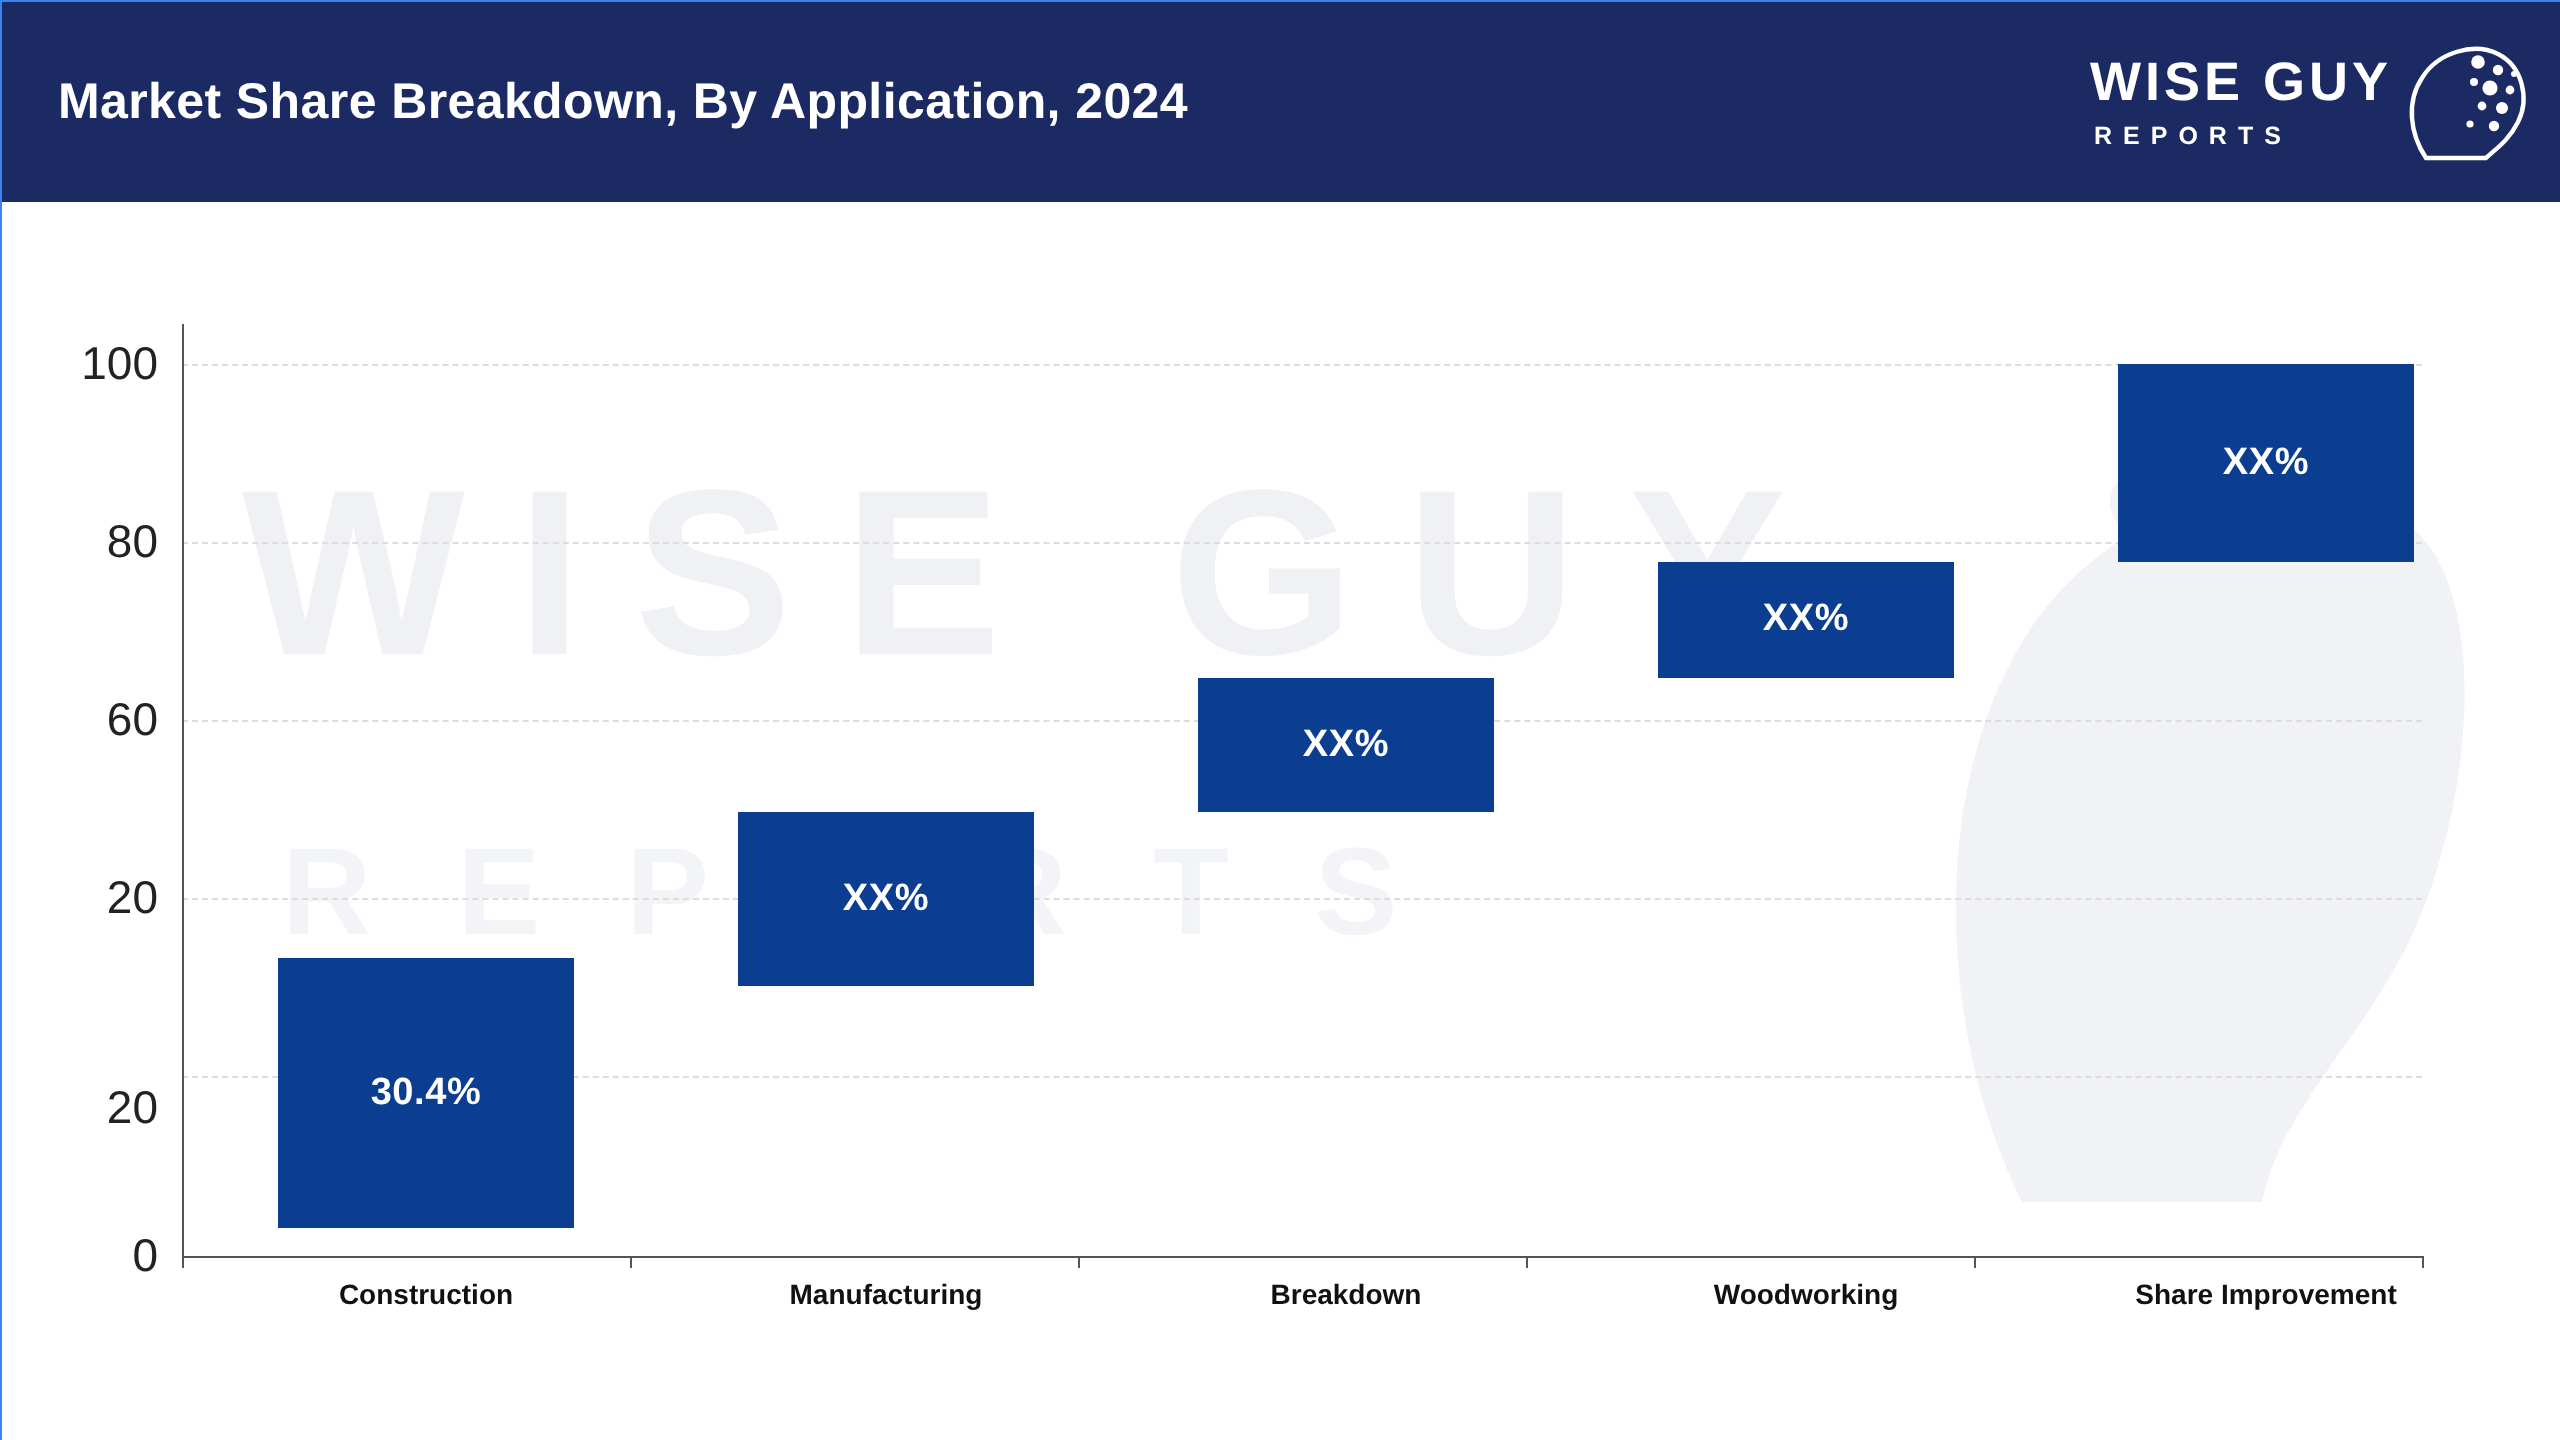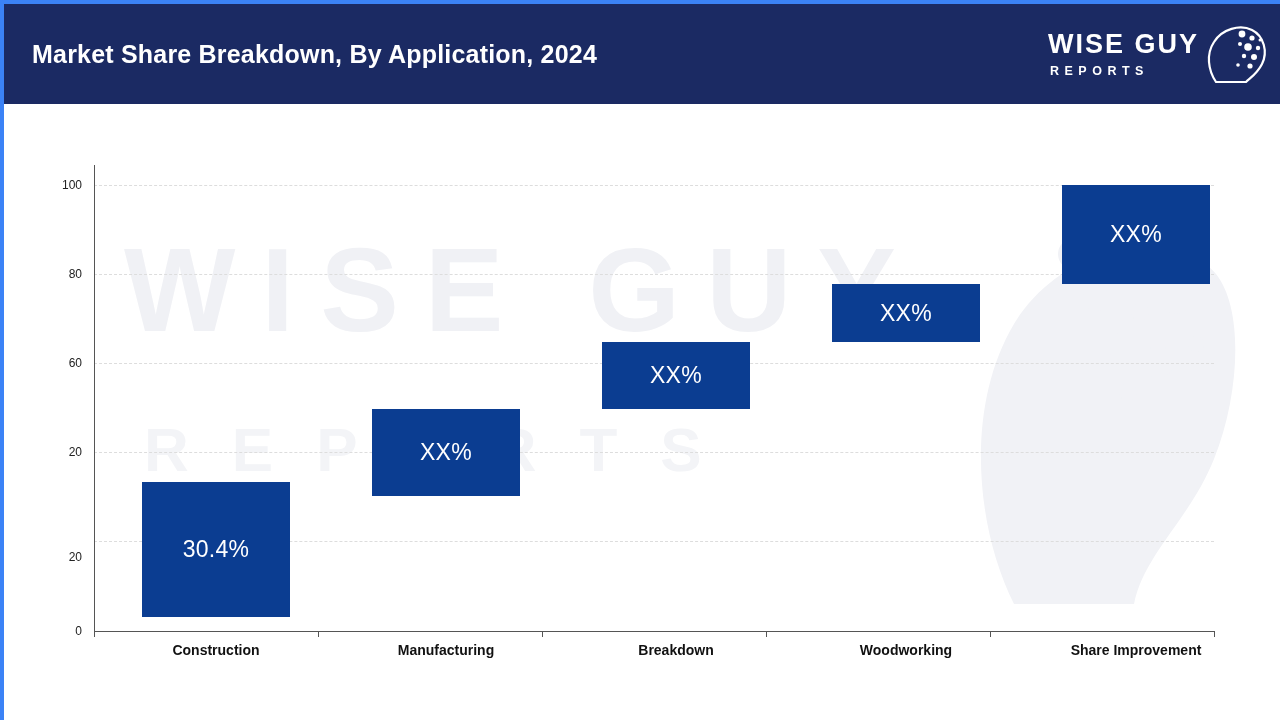--- a/index.html
+++ b/index.html
@@ -6,21 +6,21 @@
   html, body {
     width: 1280px; height: 720px;
     font-family: "Liberation Sans", sans-serif;
     background: #ffffff;
     overflow: hidden;
   }
   #page {
     position: relative;
     width: 1280px; height: 720px;
     background: #bef264;
-    border: 4px solid #3b82f6;
+    border: 1px solid #3b82f6;
   }
 
   
   #header {
     position: absolute; left: 0; top: 0;
     width: 1280px; height: 100px;
     background: #1b2a63;
     display: flex; align-items: center;
   }
   #header-title {
@@ -111,21 +111,21 @@
   }
   #axis-x {
     position: absolute; left: 90px; top: 527px;
     width: 1120px; height: 0;
     border-top: 1.5px solid #555555;
   }
   .ytick-label {
     position: absolute;
     right: 0;
     transform: translateY(-50%);
-    font-size: 12px;
+    font-size: 23px;
     color: #222222;
     text-align: left;
     white-space: nowrap;
   }
   #ytick-wrap {
     position: absolute; left: 0; top: 81px;
     width: 78px; height: 446px;
   }
   .tickmark {
     position: absolute;
@@ -135,22 +135,22 @@
   }
 
   
   .bar {
     position: absolute;
     background: #0b3d91;
     display: flex; align-items: center; justify-content: center;
   }
   .bar-label {
     color: #ffffff;
-    font-size: 23px;
-    font-weight: normal;
+    font-size: 19px;
+    font-weight: bold;
     letter-spacing: 0.3px;
   }
   .cat-label {
     position: absolute;
     top: 538px;
     transform: translateX(-50%);
     font-size: 14px;
     font-weight: bold;
     color: #111111;
     white-space: nowrap;

